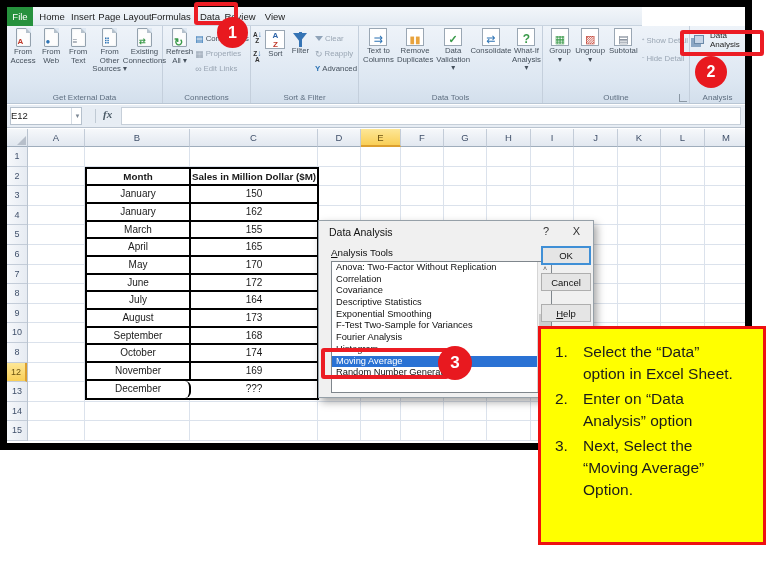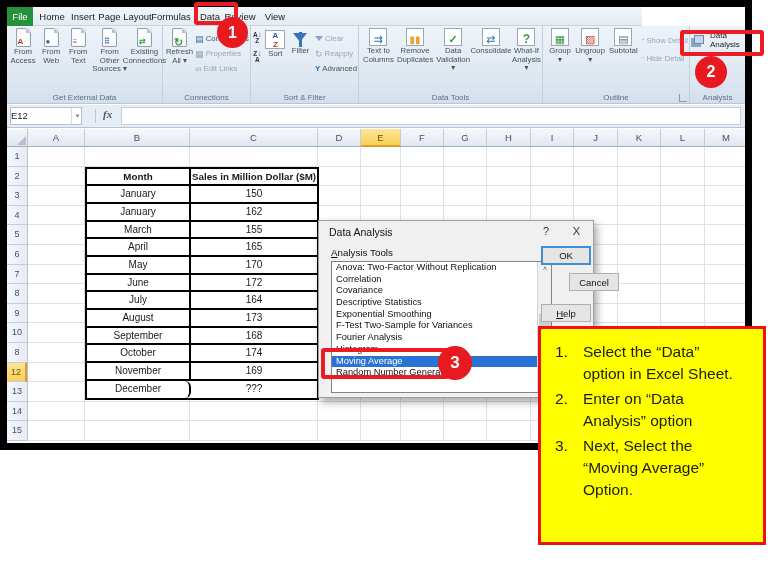--- a/index.html
+++ b/index.html
@@ -105,21 +105,21 @@
     border:1px solid #7f868c; overflow:hidden; }
   .litem { height:11.7px; font-size:9.3px; line-height:11.5px; padding-left:4px;
     white-space:nowrap; color:#111; }
   .litem.sel { background:#2a72d4; color:#fff; }
   #lscroll { position:absolute; right:0; top:0; width:14px; height:130px; background:#f0f0f0; border-left:1px solid #d5d5d5; }
   .sarrow { position:absolute; left:0; width:14px; height:13px; font-size:7px; color:#555; text-align:center; line-height:13px; }
   #lthumb { position:absolute; left:1px; top:52px; width:12px; height:42px; background:#cdcdcd; }
   .dbtn { position:absolute; left:222px; width:50px; height:19px; background:#e5e5e5; border:1px solid #aeaeae;
     font-size:9.5px; text-align:center; line-height:17px; color:#111; }
   #btn-ok { top:25px; border:2px solid #3f8fd6; line-height:15px; }
-  #btn-cancel { top:52px; height:18px;margin-left:28px; }
+  #btn-cancel { top:52px; height:18px; }
   #btn-help { top:83px; height:18px; }
 
   
   .redbox { position:absolute; border:4px solid #ec1c24; border-radius:3px; z-index:20; }
   .badge { position:absolute; background:#e8191f; color:#fff; border-radius:50%;
     font-weight:bold; text-align:center; z-index:21; }
   #badge-1 { left:217px; top:17px; width:31px; height:31px; font-size:16px; line-height:31px; }
   #badge-2 { left:695px; top:56px; width:32px; height:32px; font-size:16px; line-height:32px; }
   #badge-3 { left:438px; top:346px; width:34px; height:34px; font-size:17px; line-height:34px; }
   #redbox-1 { left:194px; top:2px; width:44px; height:23px; }

